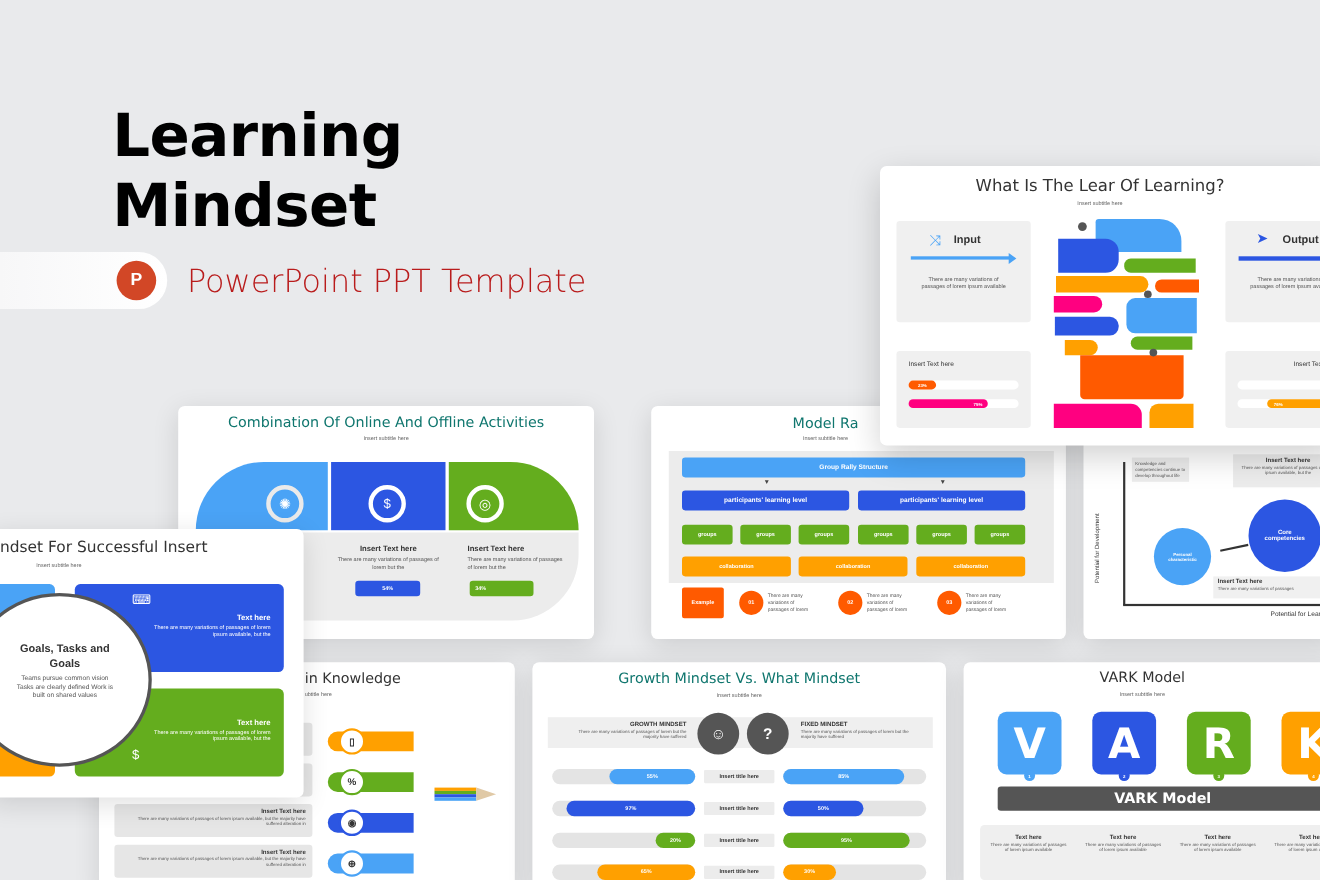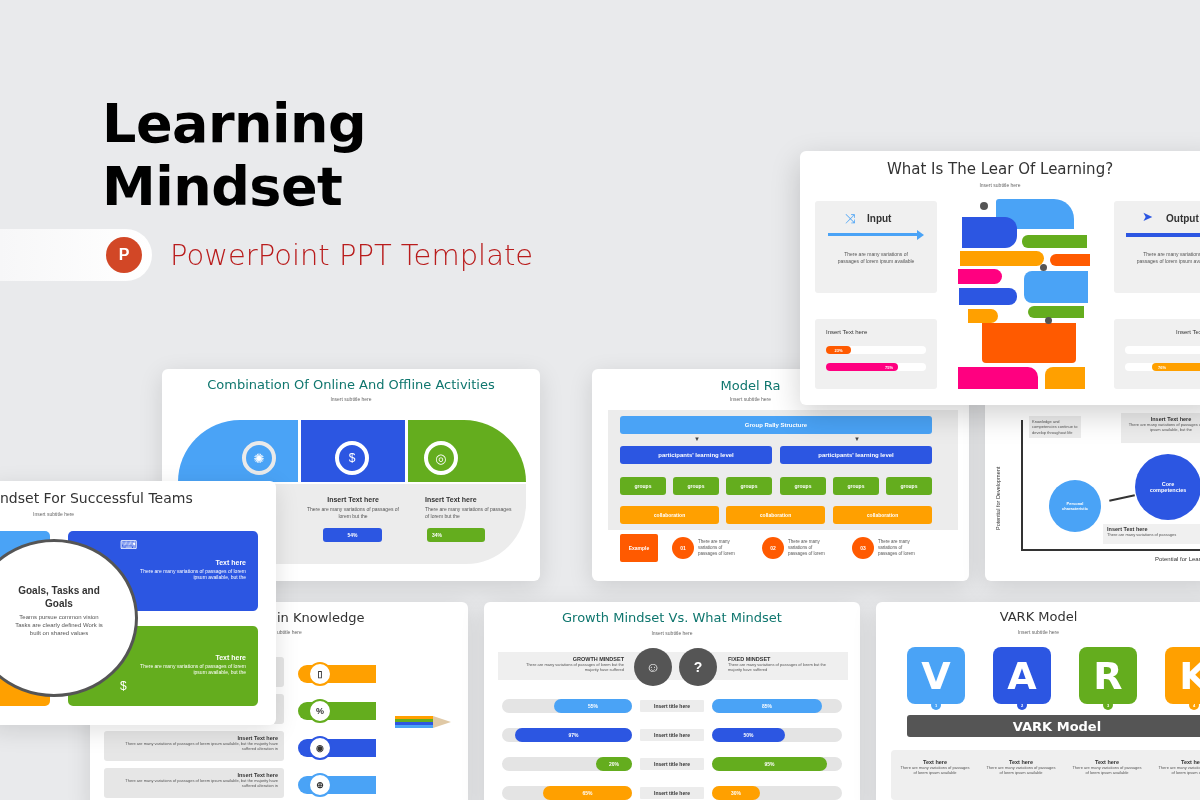--- a/index.html
+++ b/index.html
@@ -115,21 +115,21 @@
   <div class="pill" style="left:218px;top:134px;width:24px;height:24px;border-radius:50%;background:#fff;border:2px solid #2c56e2;color:#333;font-size:9px">◉</div>
   <div class="pill" style="left:218px;top:171px;width:24px;height:24px;border-radius:50%;background:#fff;border:2px solid #4aa3f6;color:#333;font-size:9px">⊕</div>
   <div class="abs" style="left:305px;top:114px;width:38px;height:3px;background:#ffa000"></div>
   <div class="abs" style="left:305px;top:117px;width:38px;height:3px;background:#64ad1e"></div>
   <div class="abs" style="left:305px;top:120px;width:38px;height:3px;background:#2c56e2"></div>
   <div class="abs" style="left:305px;top:123px;width:38px;height:3px;background:#4aa3f6"></div>
   <div class="abs" style="left:343px;top:114px;width:0;height:0;border-top:6px solid transparent;border-bottom:6px solid transparent;border-left:18px solid #e0c9a6"></div>
 </div>
 
 <div class="slide" style="left:-10px;top:481px;width:286px;height:244px;z-index:5">
-  <div class="abs" style="left:10px;top:9px;font-size:14px;font-family:'DejaVu Sans',sans-serif;white-space:nowrap">ndset For Successful Teams</div>
+  <div class="abs" style="left:10px;top:9px;font-size:14px;font-family:'DejaVu Sans',sans-serif;white-space:nowrap">ndset For Successful Insert</div>
   <div class="abs" style="left:43px;top:30px;font-size:5px;color:#666">Insert subtitle here</div>
   <div class="abs" style="left:0;top:50px;width:60px;height:80px;background:#4aa3f6;border-radius:5px"></div>
   <div class="abs" style="left:0;top:145px;width:60px;height:80px;background:#ffa000;border-radius:5px"></div>
   <div class="abs" style="left:78px;top:50px;width:190px;height:80px;background:#2c56e2;border-radius:5px;color:#fff;text-align:right;padding:28px 12px 0 0">
     <div class="bold" style="font-size:7px">Text here</div>
     <div style="font-size:5px;margin-top:2px;padding-left:60px">There are many variations of passages of lorem ipsum available, but the</div>
   </div>
   <div class="abs" style="left:130px;top:57px;color:#fff;font-size:12px;z-index:2">⌨</div>
   <div class="abs" style="left:78px;top:145px;width:190px;height:80px;background:#64ad1e;border-radius:5px;color:#fff;text-align:right;padding:28px 12px 0 0">
     <div class="bold" style="font-size:7px">Text here</div>

